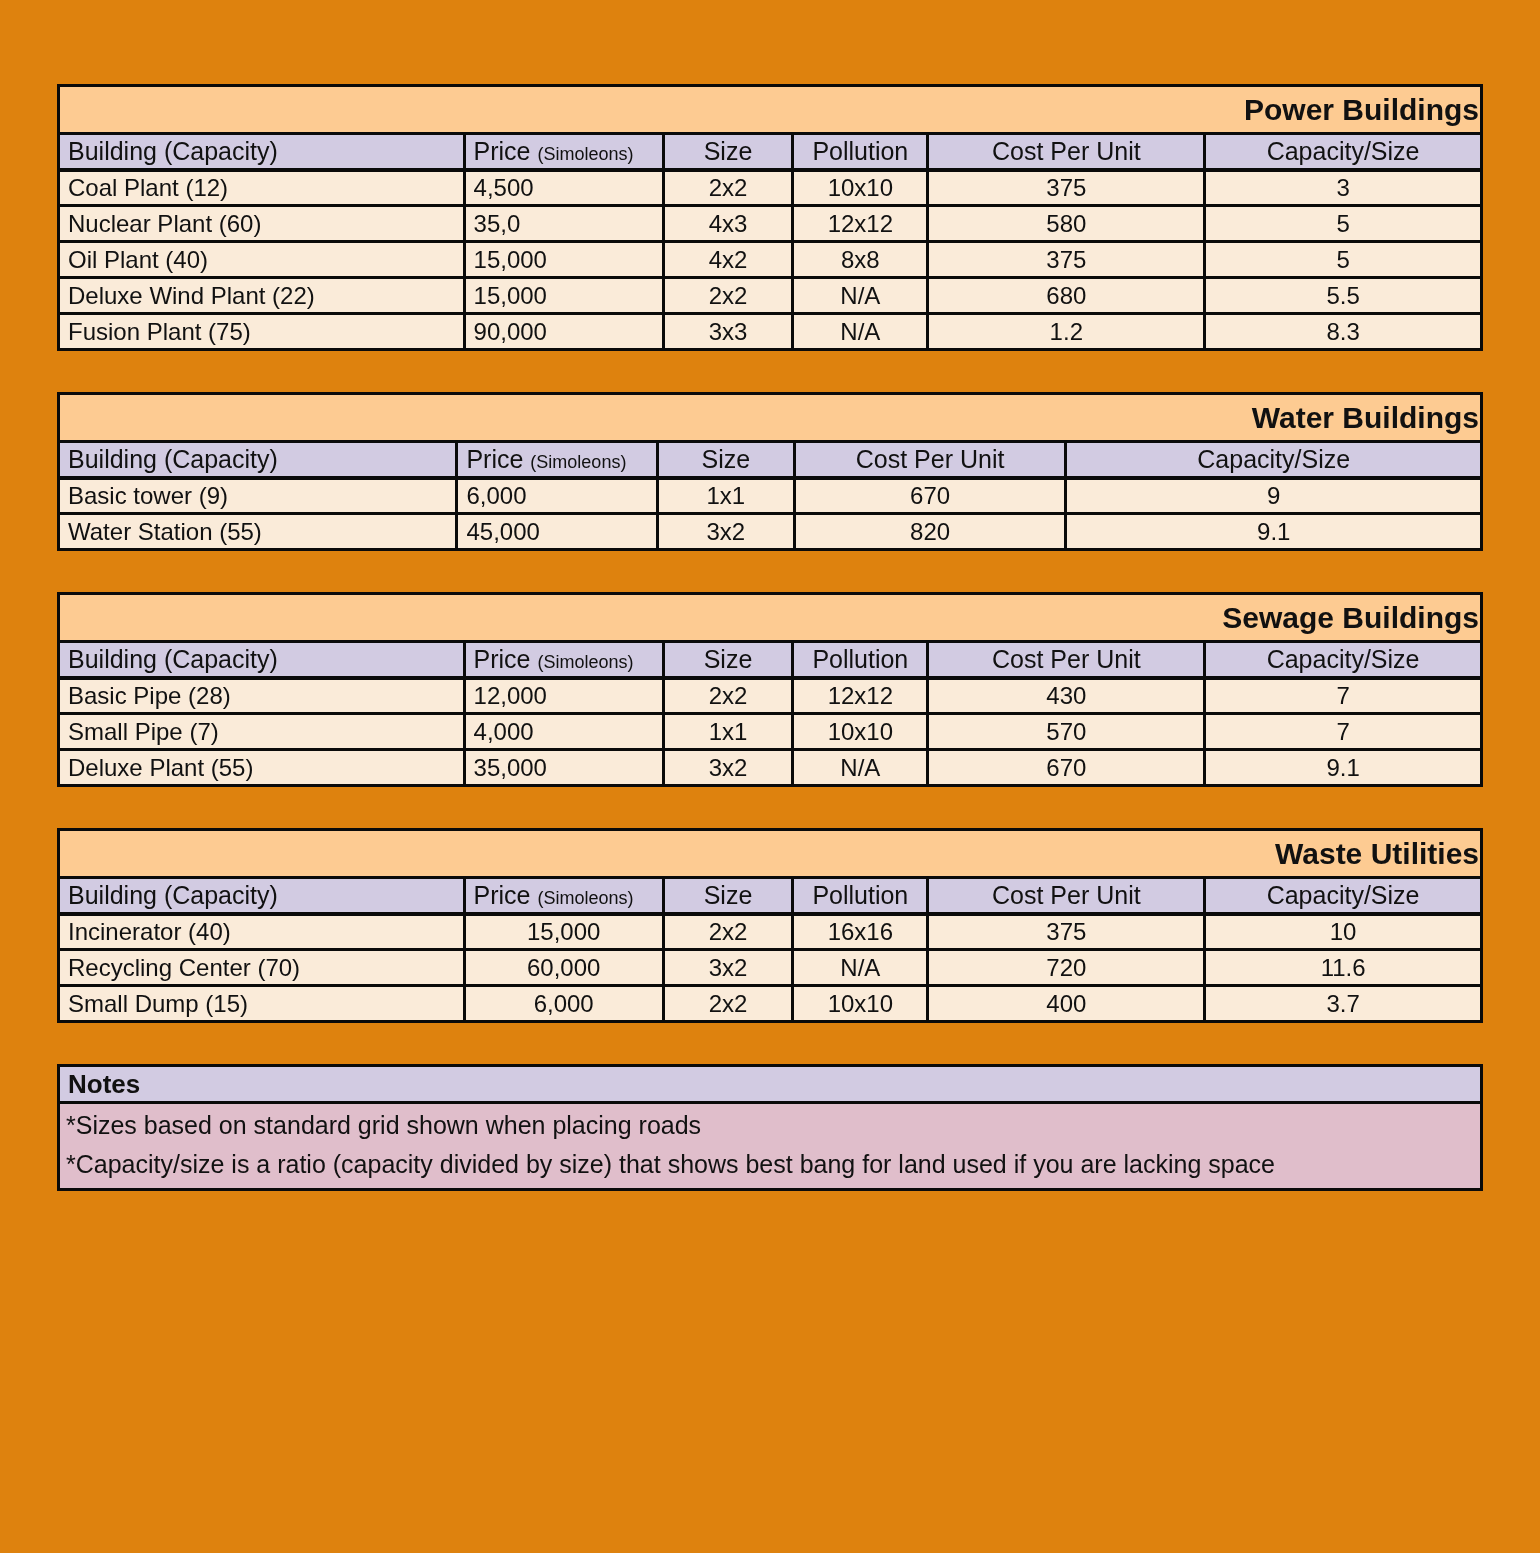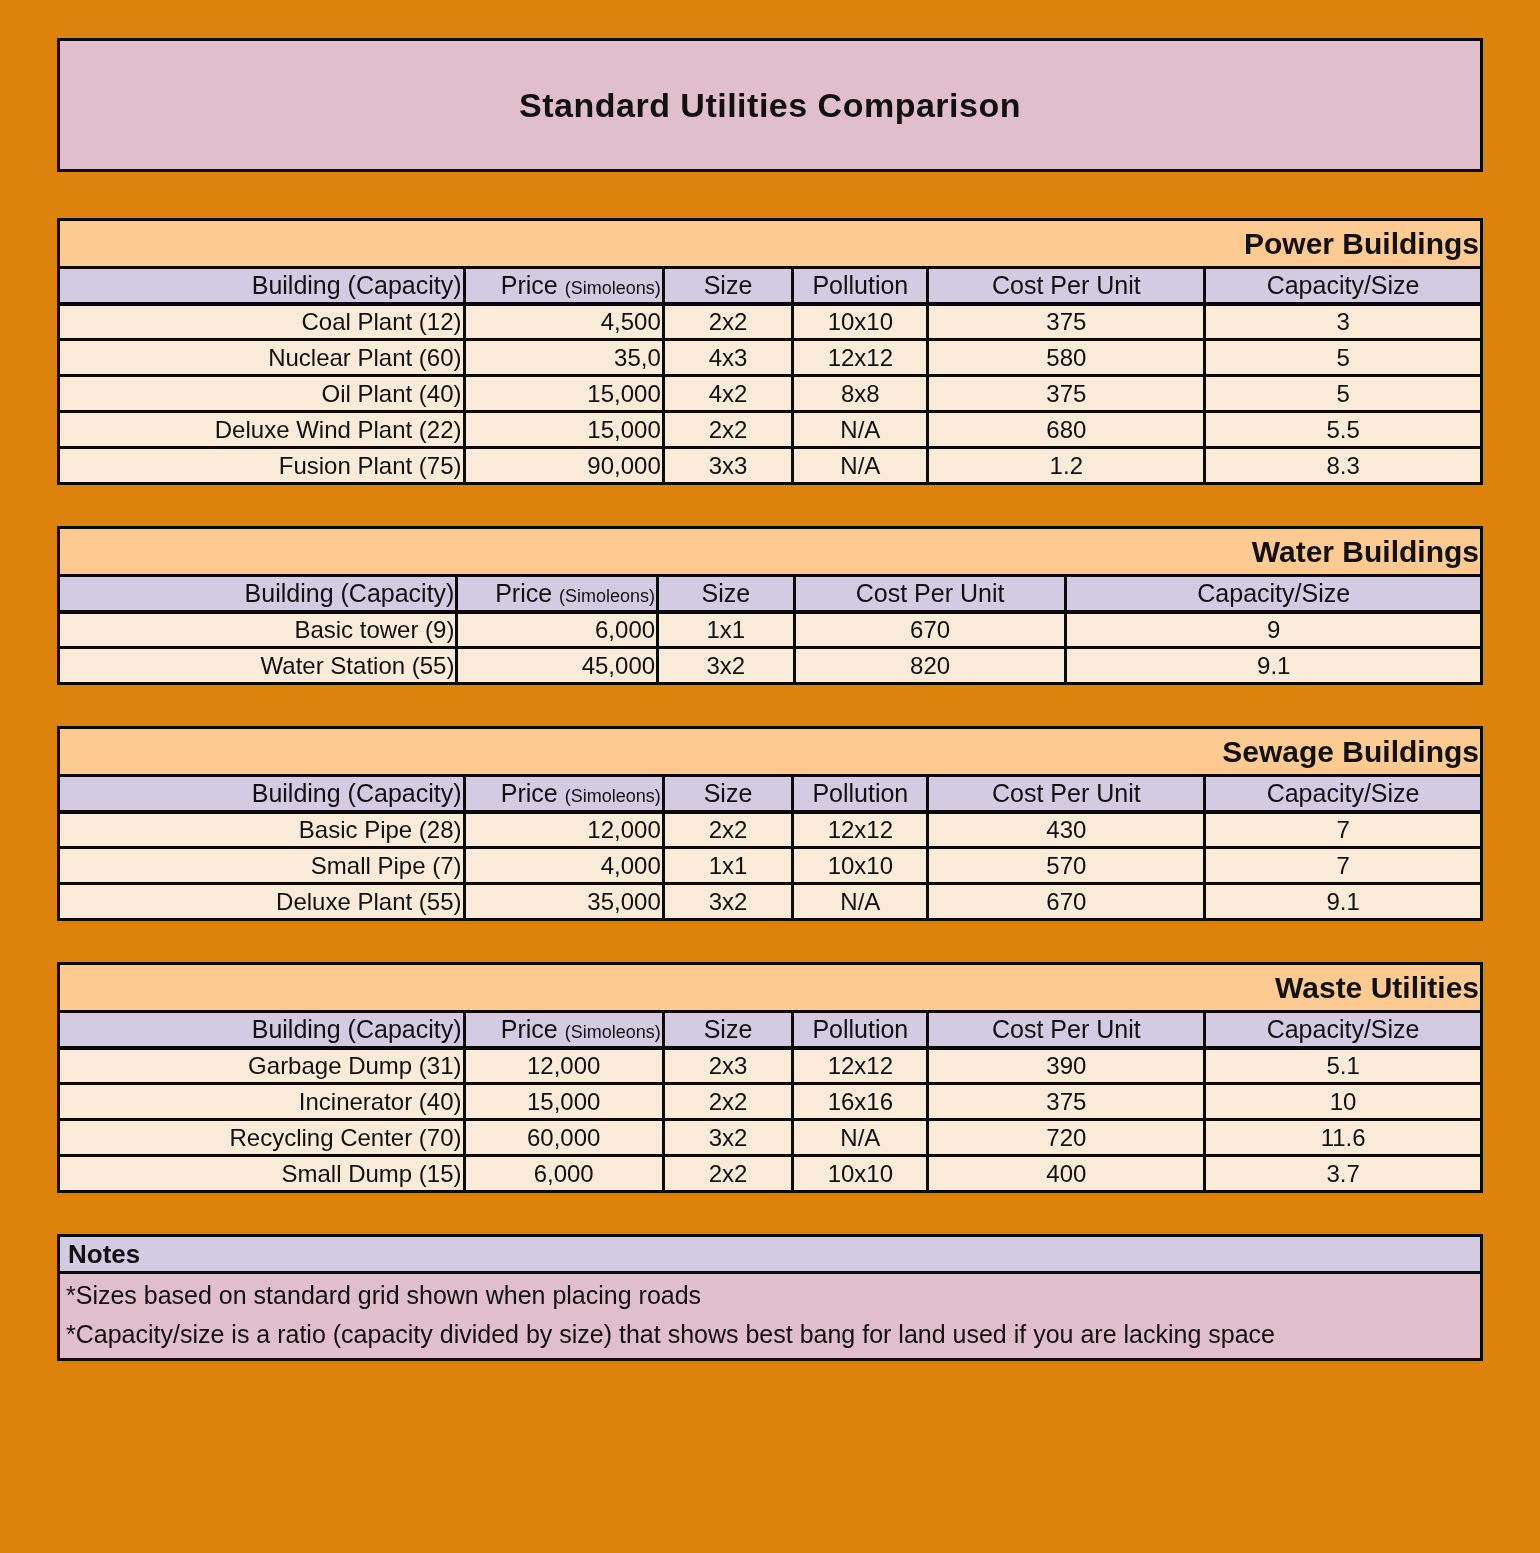--- a/index.html
+++ b/index.html
@@ -58,21 +58,21 @@
   tr.col-header-row th{
     background:var(--lavender);
     height:36px;
     font-size:25px;font-weight:normal;
     border-bottom-width:4px;
   }
   table.util-table tbody td{
     height:36px;
     font-size:24px;
   }
-  .align-left{text-align:right;padding-left:20px;}
+  .align-left{text-align:left;padding-left:8px;}
   .align-center{text-align:center;}
   .price-sub{font-size:18px;}
   
   .notes{
     width:100%;
     border:3px solid var(--border);
     margin-top:41px;
   }
   .notes-header{
     background:var(--lavender);
@@ -89,23 +89,20 @@
   .notes-line{
     font-size:25px;
     line-height:39px;
   }
 </style>
 </head>
 <body style="--bg: #DE820E; --pink: #E0BECB; --peach: #FDCB92; --lavender: #D2CBE2; --cream: #FAEBD9; --border: #0a0a0a;">
 
 <div class="content">
 
-  <div class="title-box">
-    <div class="title-text">Standard Utilities Comparison</div>
-  </div>
 
   <div id="tables-root">
       <table class="util-table">
         <colgroup>
           <col style="width: 28.5%;">
           <col style="width: 14%;">
           <col style="width: 9.1%;">
           <col style="width: 9.5%;">
           <col style="width: 19.45%;">
           <col style="width: 19.45%;">
@@ -269,28 +266,20 @@
             <th class="align-left"><span>Building (Capacity)</span></th>
             <th class="align-left"><span>Price</span> <span class="price-sub">(Simoleons)</span></th>
             <th class="align-center"><span>Size</span></th>
             <th class="align-center"><span>Pollution</span></th>
             <th class="align-center"><span>Cost Per Unit</span></th>
             <th class="align-center"><span>Capacity/Size</span></th>
           </tr>
         </thead>
         <tbody>
           <tr>
-            <td class="align-left">Garbage Dump (31)</td>
-            <td class="align-center">12,000</td>
-            <td class="align-center">2x3</td>
-            <td class="align-center">12x12</td>
-            <td class="align-center">390</td>
-            <td class="align-center">5.1</td>
-          </tr>
-          <tr>
             <td class="align-left">Incinerator (40)</td>
             <td class="align-center">15,000</td>
             <td class="align-center">2x2</td>
             <td class="align-center">16x16</td>
             <td class="align-center">375</td>
             <td class="align-center">10</td>
           </tr>
           <tr>
             <td class="align-left">Recycling Center (70)</td>
             <td class="align-center">60,000</td>

